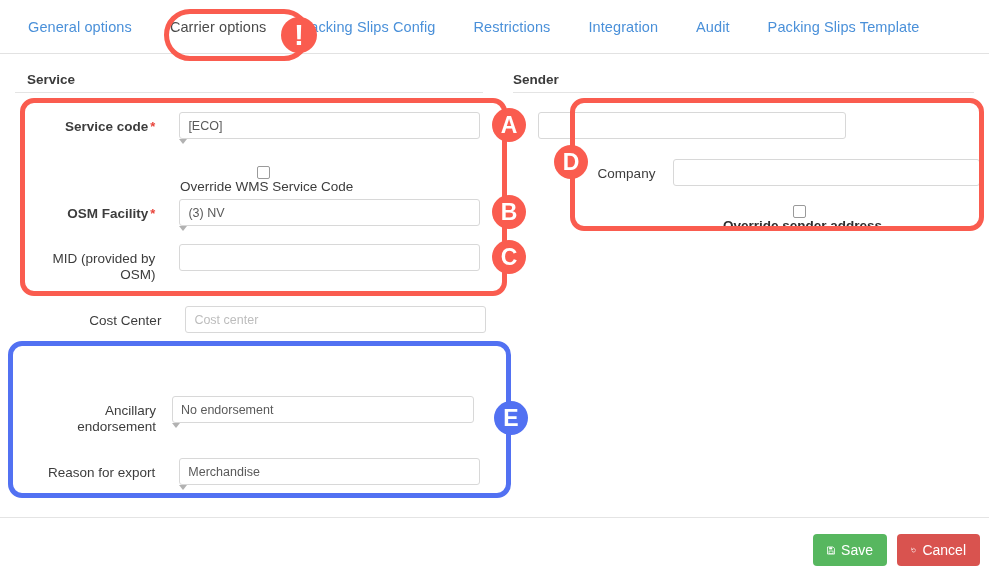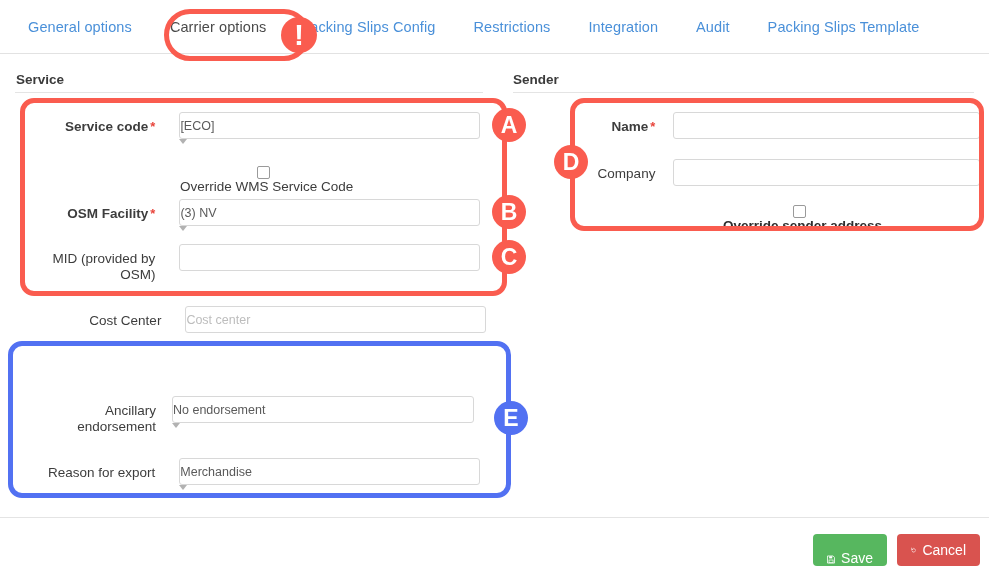--- a/index.html
+++ b/index.html
@@ -37,21 +37,21 @@
     font-size: 13.5px; color: #3d3d3d; text-align: right;
     line-height: 16px; padding-top: 7px;
   }
   .lbl.b { font-weight: bold; }
   .req { color: #e8453c; font-size: 13px; margin-left: 2px; }
 
   .ctl { position: relative; }
   .field {
     height: 27px; border: 1px solid #d8d8d8; border-radius: 3px;
     background: #fff; font-size: 12.5px; color: #5a5a5a;
-    display: flex; align-items: center; padding: 0 0;
+    display: flex; align-items: center; padding: 0 8px;
     font-family: "Liberation Sans", sans-serif;
     width: 100%;
   }
   .field.ph { color: #bdbdbd; }
   .select { padding-right: 28px; }
   .arrow i {
     display:block; width: 0; height: 0;
     border-left: 4px solid transparent; border-right: 4px solid transparent;
     border-top: 5px solid #b2b2b2;
   }
@@ -90,40 +90,40 @@
 
   
   .footer-rule { position: absolute; left: 0; top: 517px; width: 989px; height: 1px; background: #e4e4e4; }
   .btn {
     position: absolute; height: 32px; border-radius: 4px;
     display: flex; align-items: center; justify-content: center;
     color: #fff; font-size: 14px; cursor: pointer; gap: 6px;
     padding: 0 14px; border: none;
     font-family: "Liberation Sans", sans-serif;
   }
-  .btn-save   { background: #57b75f; align-items: flex-end; }
+  .btn-save   { background: #57b75f; }
   .btn-cancel { background: #d9534f; }
   .btn svg { display:block; }
 </style>
 </head>
 <body>
 
 <div id="page">
 
   <div class="tabbar">
     <div class="tab">General options</div>
     <div class="tab active" style="margin-right:34px">Carrier options</div>
     <div class="tab">Packing Slips Config</div>
     <div class="tab">Restrictions</div>
     <div class="tab">Integration</div>
     <div class="tab">Audit</div>
     <div class="tab">Packing Slips Template</div>
   </div>
 
-  <div class="sec-head" style="left:16px; top:72px;">Service</div>
+  <div class="sec-head" style="left:27px; top:72px;">Service</div>
   <div class="sec-rule" style="left:15px; top:92px; width:468px;"></div>
 
   <div class="sec-head" style="left:513px; top:72px;">Sender</div>
   <div class="sec-rule" style="left:513px; top:92px; width:461px;"></div>
 
   <div class="row" style="left:20px; top:112px; width:460px;">
     <div class="lbl b" style="width:136px;"><span>Service code</span><span class="req">*</span></div>
     <div class="ctl" style="width:302px; margin-left:24px;">
       <div class="field select">[ECO]</div>
       <div class="arrow">
@@ -182,21 +182,20 @@
     <div class="lbl" style="width:146px;">Reason for export</div>
     <div class="ctl" style="width:302px; margin-left:24px;">
       <div class="field select">Merchandise</div>
       <div class="arrow">
           <i></i>
         </div>
     </div>
   </div>
 
   <div class="row" style="left:520px; top:112px; width:460px;">
-    <div class="lbl b" style="width:136px;"><span>Name</span><span class="req">*</span></div>
     <div class="ctl" style="width:308px; margin-left:18px;">
       <div class="field"></div>
     </div>
   </div>
 
   <div class="row" style="left:520px; top:159px; width:460px;">
     <div class="lbl" style="width:136px;">Company</div>
     <div class="ctl" style="width:308px; margin-left:18px;">
       <div class="field"></div>
     </div>

